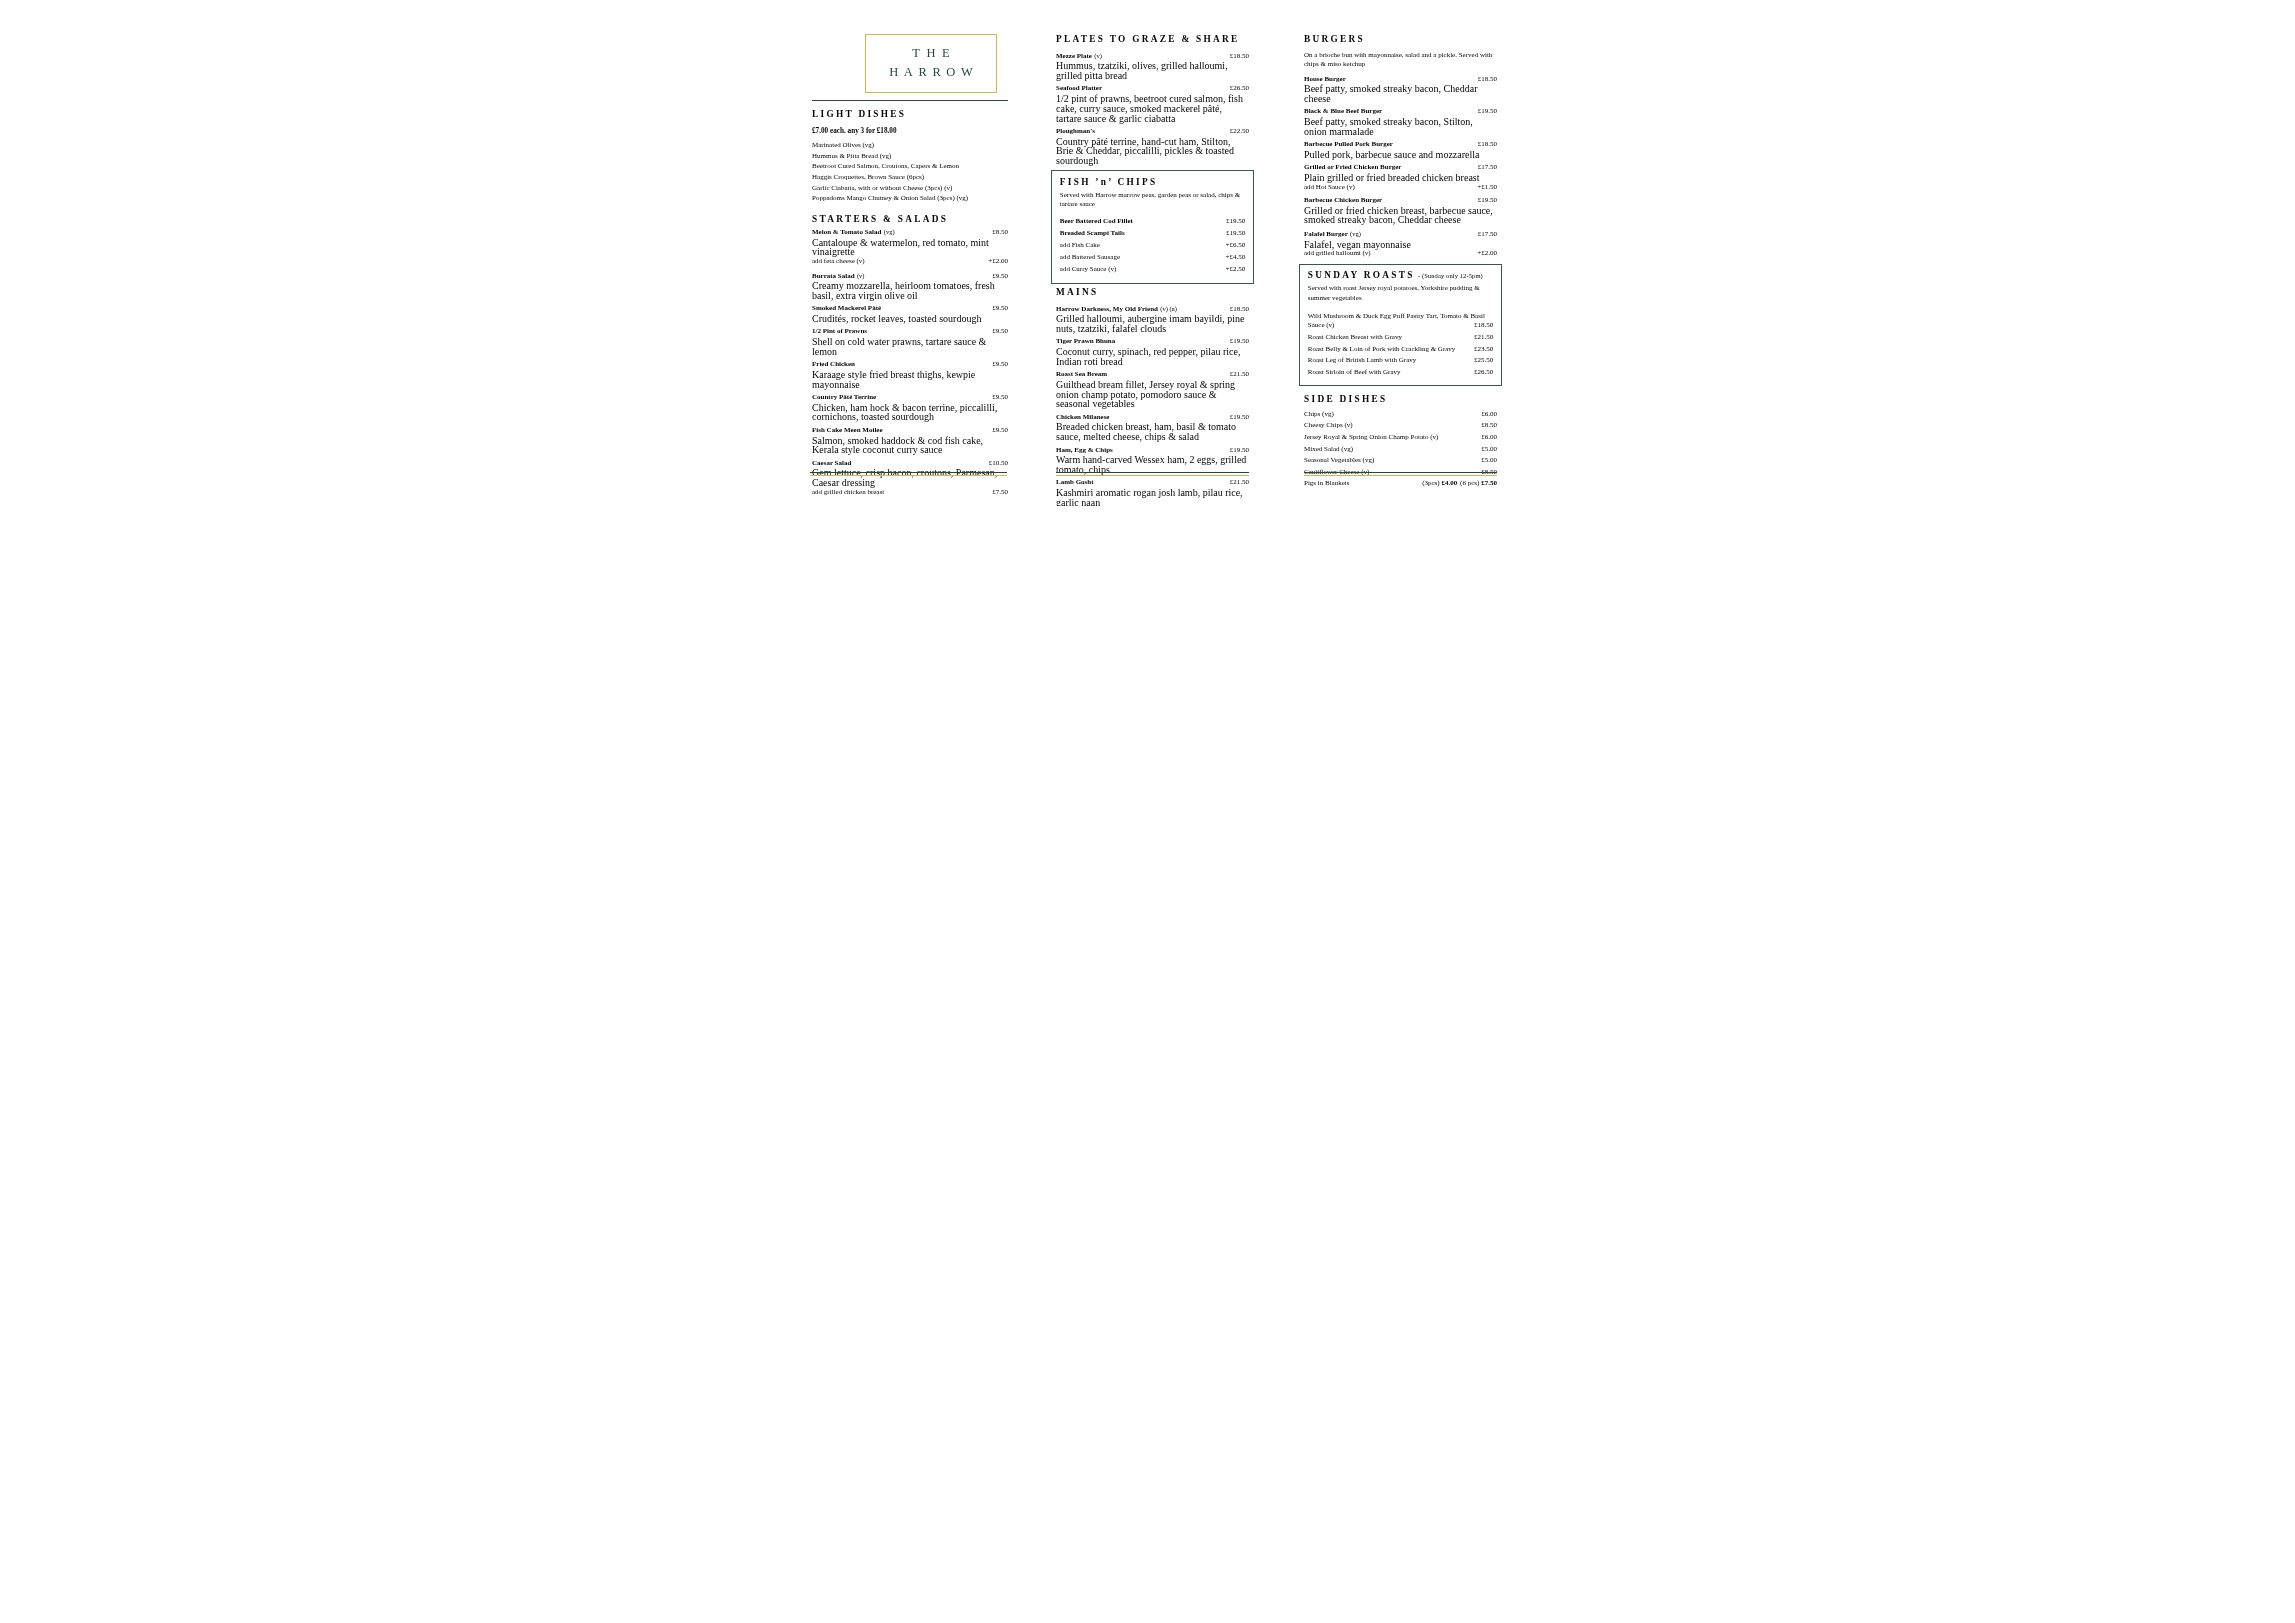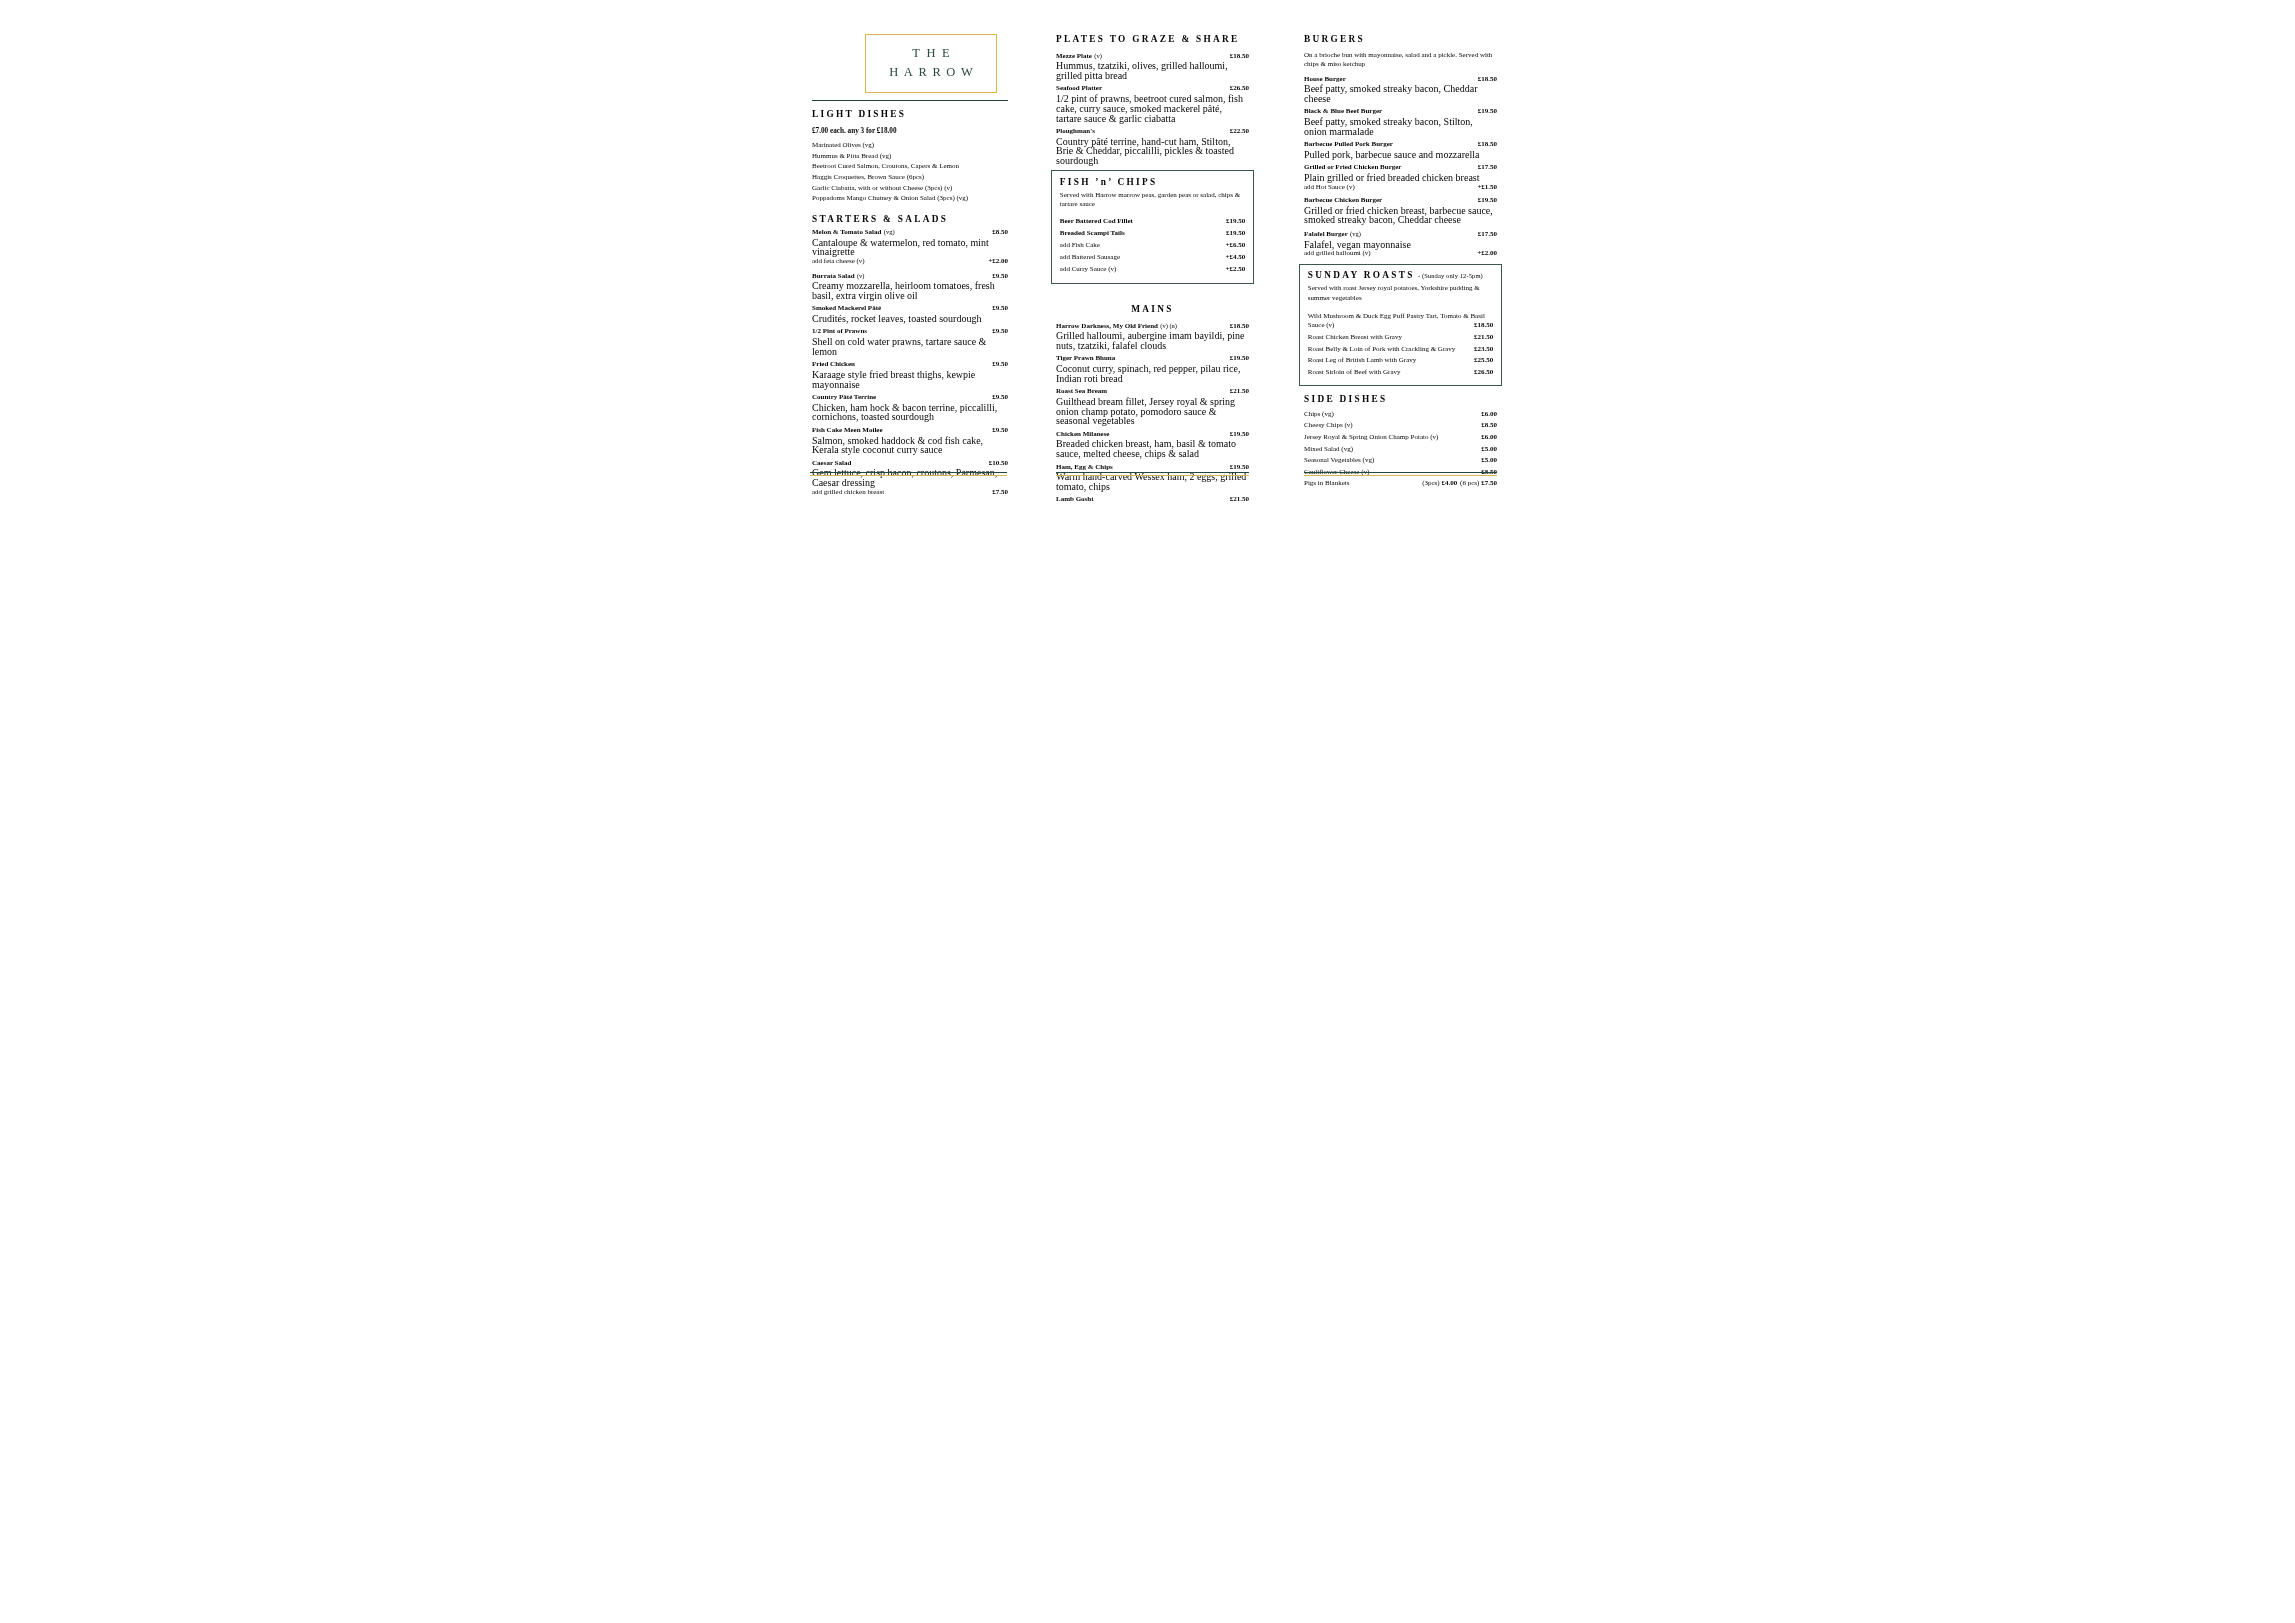--- a/index.html
+++ b/index.html
@@ -43,33 +43,33 @@
     white-space: nowrap;
   }
   .h .suffix {
     font-weight: 400;
     font-size: 6.5px;
     letter-spacing: 0.1px;
     margin-left: 3.2px;
   }
   .col1 .h.first { margin-top: 8.3px; }
   .h.starters { margin-top: 10.2px; margin-bottom: 2px; }
-  .h.mains { margin-top: 20px; text-align: center; }
+  .h.mains { margin-top: 3px; }
   .h.sides { margin-top: 8.3px; margin-bottom: 4.6px; }
 
   .note { font-weight: 700; font-size: 7.2px; line-height: 10.2px; margin: 5.6px 0 4.2px; }
   .plainrow { font-size: 7px; line-height: 10.6px; }
 
   .intro { font-size: 7px; line-height: 9.7px; margin-bottom: 4.6px; }
 
   .item { margin-bottom: 3.7px; }
   .line { display: flex; justify-content: space-between; align-items: baseline; font-size: 7px; line-height: 9.7px; }
   .b { font-weight: 700; }
   .tag { font-weight: 400; font-size: 6.5px; margin-left: 2.3px; }
-  .pr { font-weight: 700; white-space: nowrap; margin-left: 18px; text-align: center; }
+  .pr { font-weight: 400; white-space: nowrap; margin-left: 18px; text-align: center; }
   .desc { font-size: 10px; line-height: 9.7px; }
   .add { font-weight: 400; }
 
   
   .box { border: 0.7px solid #3A564E; margin: 4.6px -4.6px 0; padding: 5.6px 7.4px; }
   .box .h { margin-bottom: 2.8px; }
   .box .intro { margin-bottom: 7.4px; }
   .frow { margin-bottom: 2.3px; }
   .srow { margin-bottom: 1.9px; }
   .srow .nmplain { font-weight: 400; }

